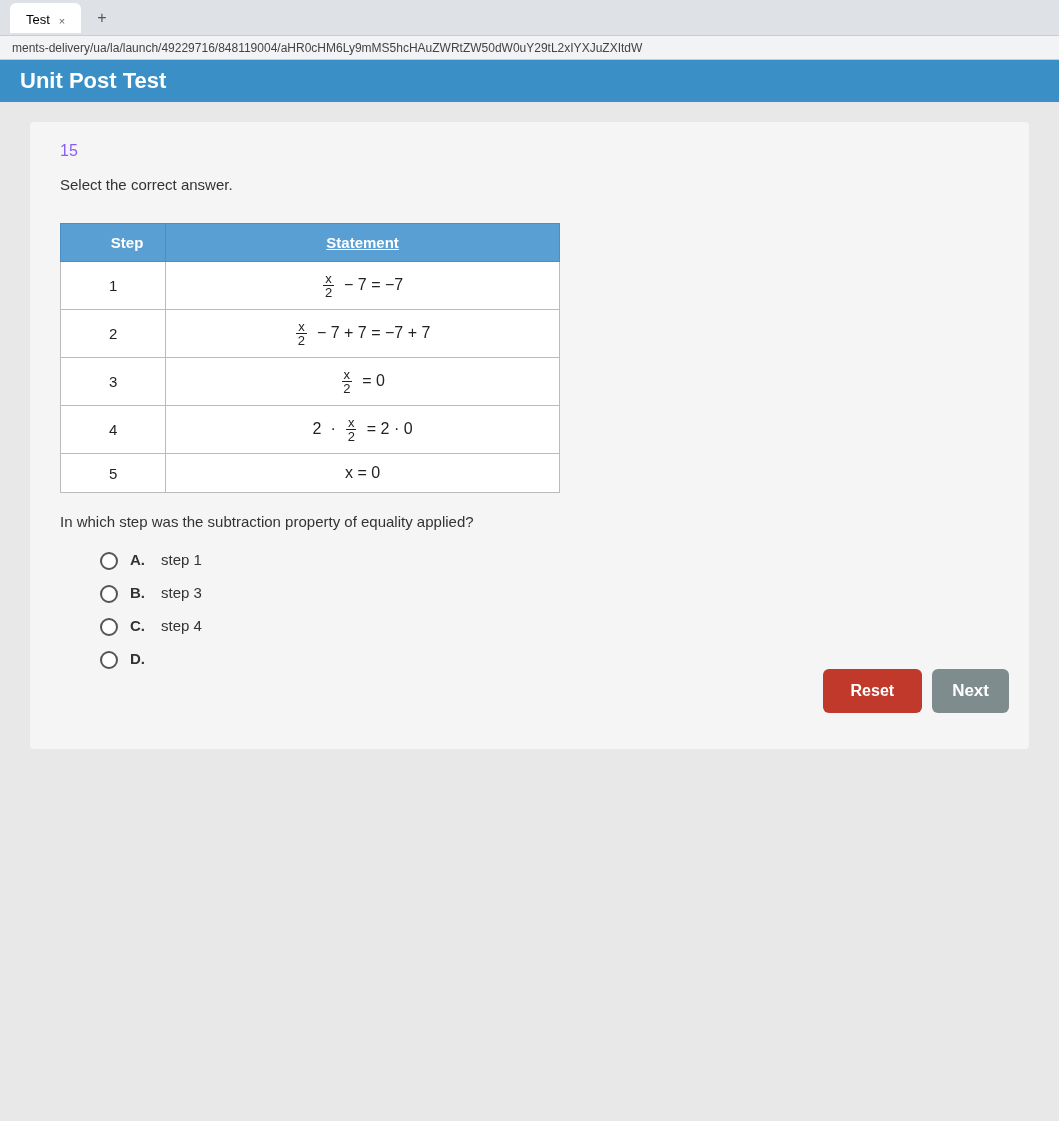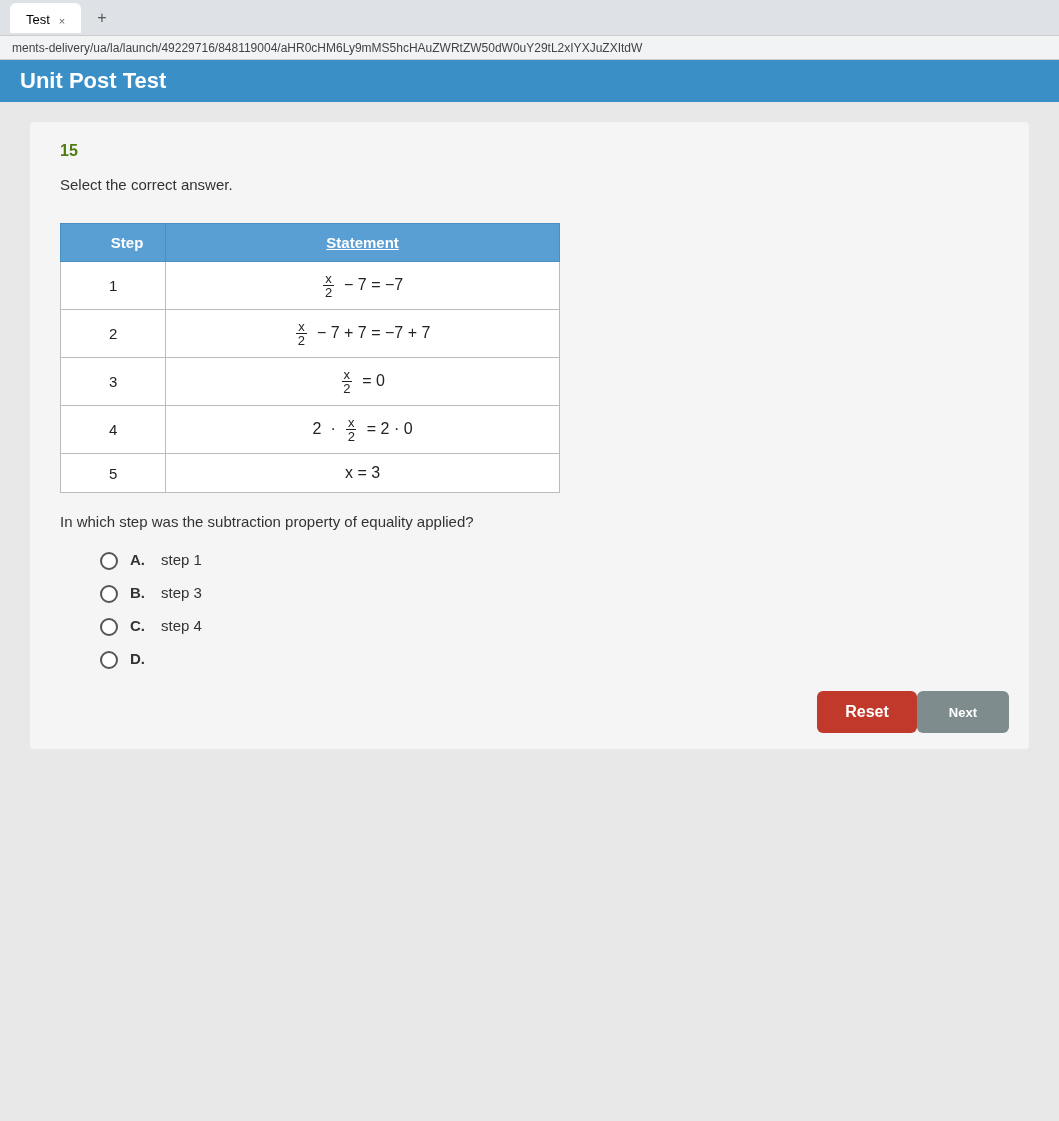--- a/index.html
+++ b/index.html
@@ -81,22 +81,22 @@
 
     .question-card {
       background: #f5f5f5;
       border-radius: 4px;
       padding: 20px 30px 80px 30px;
       position: relative;
     }
 
     .question-number {
       font-size: 16px;
-      font-weight: bold;
-      color: #4d7c0f;
+      font-weight: normal;
+      color: #8b5cf6;
       margin-bottom: 16px;
     }
 
     .instruction {
       font-size: 15px;
       color: #333;
       margin-bottom: 30px;
     }
 
     .problem-text {
@@ -192,41 +192,42 @@
       background: white;
     }
     .choice-label {
       font-weight: bold;
       margin-right: 4px;
     }
 
     
     .bottom-bar {
       position: absolute;
-      bottom: 16px;
+      bottom: 36px;
       right: 20px;
       display: flex;
+      gap: 10px;
     }
     .btn-reset {
       background: #c0392b;
       color: white;
       border: none;
       padding: 12px 28px;
       border-radius: 6px;
       font-size: 16px;
       font-weight: bold;
       cursor: pointer;
     }
     .btn-next {
       background: #7f8c8d;
       color: white;
       border: none;
-      padding: 12px 32px;
+      padding: 12px 20px;
       border-radius: 6px;
-      font-size: 13px;
+      font-size: 17px;
       font-weight: bold;
       cursor: pointer;
     }
   </style>
 </head>
 <body>
 
 <div class="browser-chrome">
   <div class="tab-bar">
     <div class="tab">
@@ -297,21 +298,21 @@
             2 &nbsp;·&nbsp;
             <span class="fraction">
               <span class="num">x</span>
               <span class="den">2</span>
             </span>
             &nbsp;= 2 · 0
           </td>
         </tr>
         <tr>
           <td>5</td>
-          <td>x = 3</td>
+          <td>x = 0</td>
         </tr>
       </tbody>
     </table>
 
     <p class="question-prompt">In which step was the subtraction property of equality applied?</p>
 
     <div class="choices">
       <div class="choice">
         <span class="choice-radio"></span>
         <span class="choice-label">A.</span>

